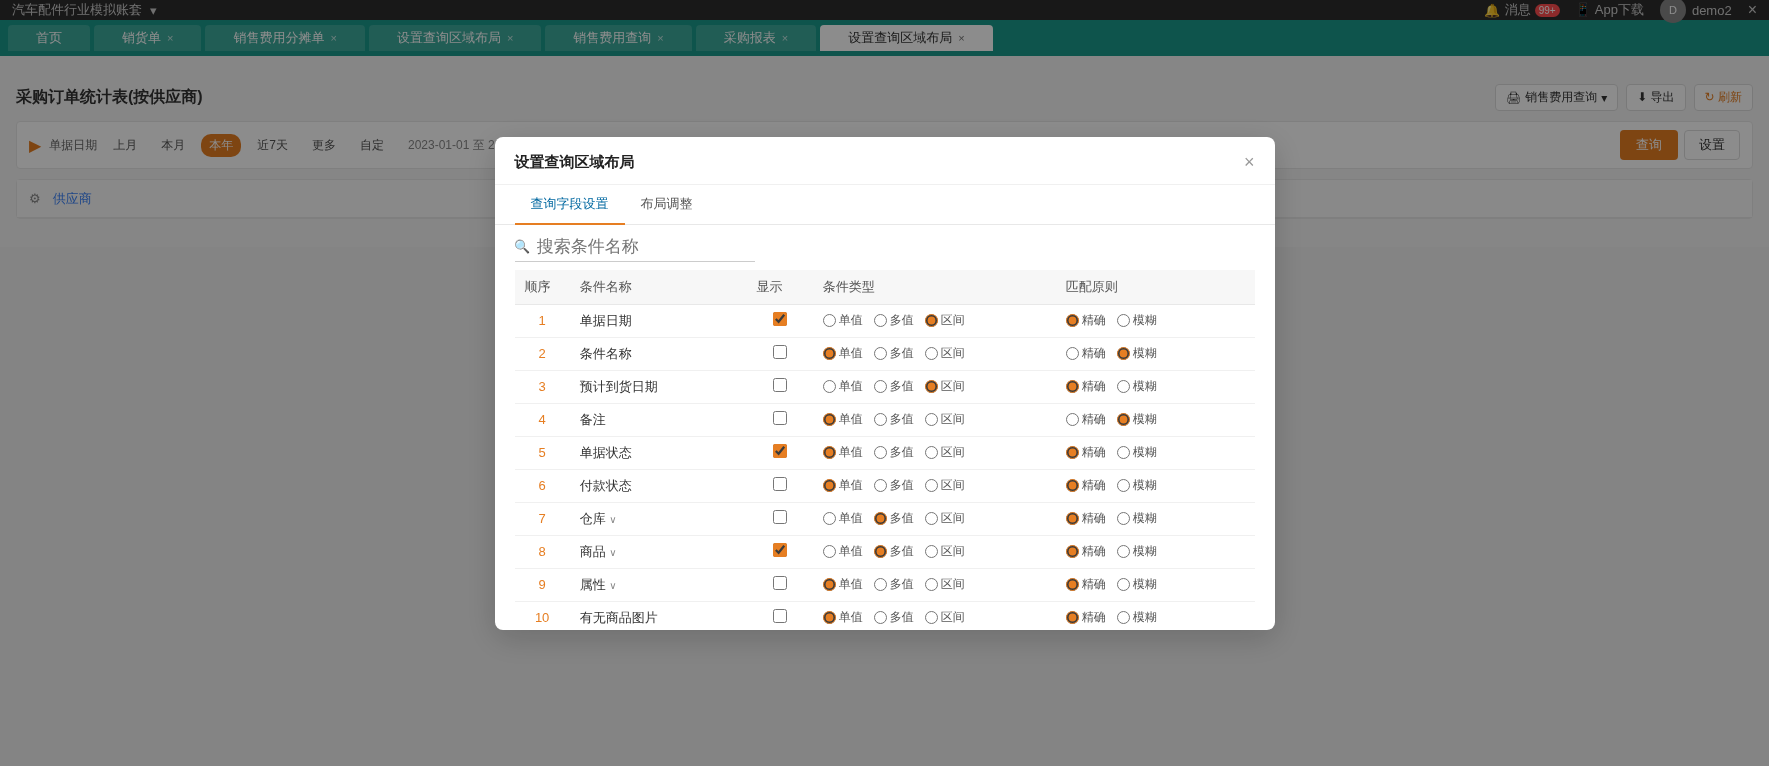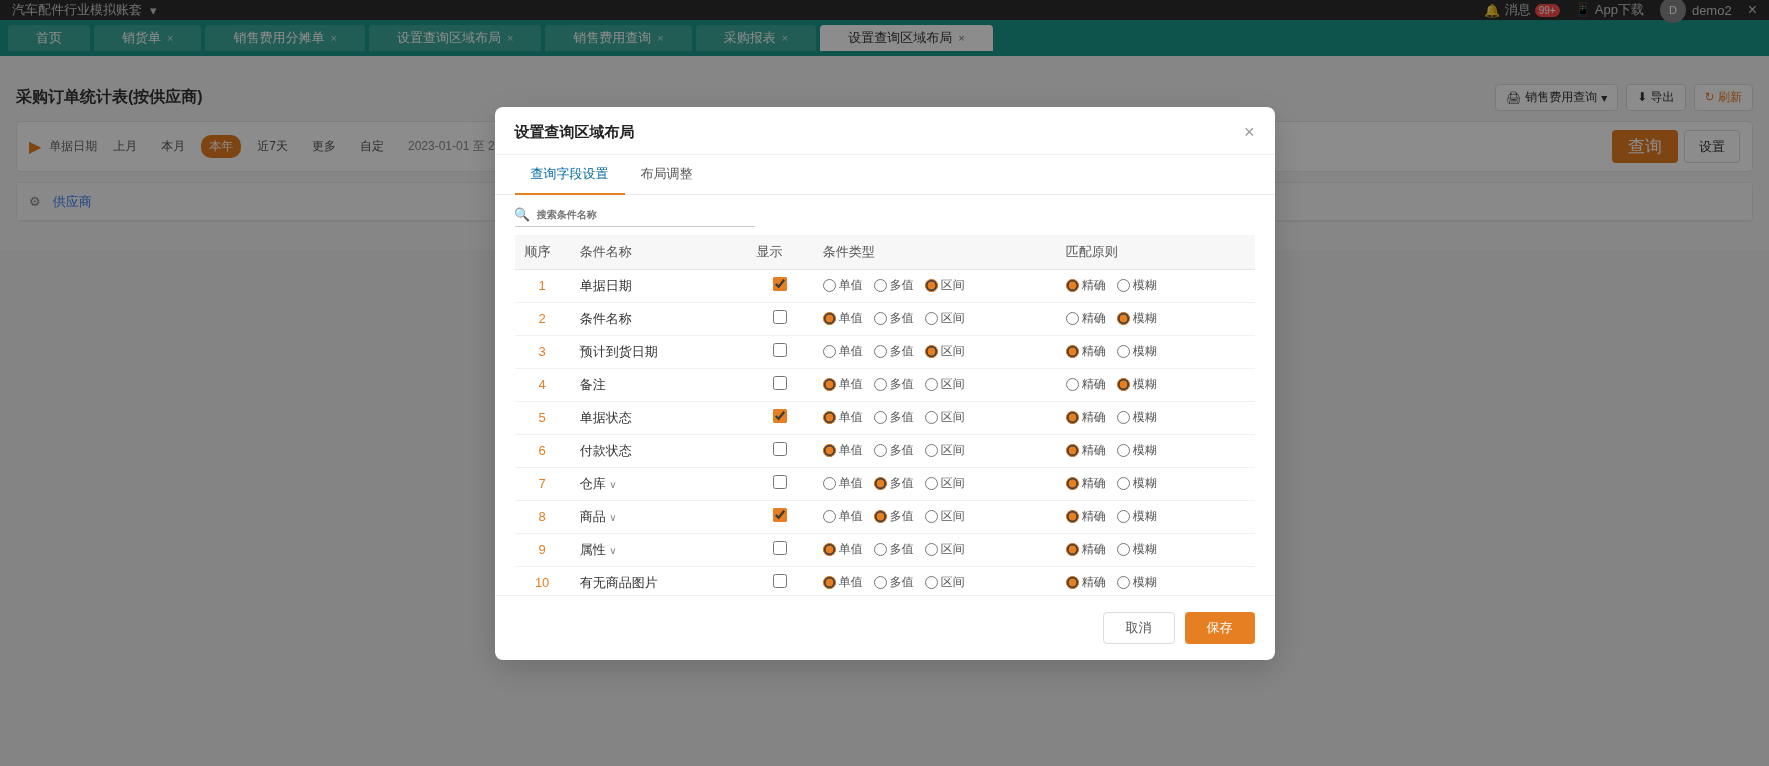--- a/index.html
+++ b/index.html
@@ -50,21 +50,21 @@
     }
     .page-title-bar {
       display: flex; align-items: center; justify-content: space-between;
       margin-bottom: 10px;
     }
     .page-title { font-size: 16px; font-weight: bold; color: #333; }
     .page-actions { display: flex; gap: 8px; }
     .btn-print { background: #fff; border: 1px solid #ddd; padding: 4px 10px; border-radius: 4px; font-size: 12px; color: #333; cursor: pointer; display: flex; align-items: center; gap: 4px; }
     .btn-export { background: #fff; border: 1px solid #ddd; padding: 4px 10px; border-radius: 4px; font-size: 12px; color: #333; cursor: pointer; }
     .btn-refresh { background: #fff; border: 1px solid #ddd; padding: 4px 10px; border-radius: 4px; font-size: 12px; color: #e67e22; cursor: pointer; }
-    .btn-query { background: #e67e22; border: none; padding: 5px 16px; border-radius: 4px; font-size: 17px; color: #fff; cursor: pointer; }
+    .btn-query { background: #e67e22; border: none; padding: 5px 16px; border-radius: 4px; font-size: 13px; color: #fff; cursor: pointer; }
     .btn-settings { background: #fff; border: 1px solid #ddd; padding: 5px 14px; border-radius: 4px; font-size: 13px; color: #333; cursor: pointer; }
 
     
     .filter-bar {
       background: #fff;
       border: 1px solid #e8e8e8;
       border-radius: 4px;
       padding: 8px 12px;
       margin-bottom: 10px;
       display: flex; align-items: center; gap: 8px;
@@ -143,24 +143,23 @@
     .modal-search {
       padding: 12px 20px 8px;
     }
     .search-box {
       display: flex; align-items: center;
       border-bottom: 1px solid #ccc;
       padding-bottom: 4px;
       width: 240px;
     }
     .search-box input {
-      border: none; outline: none; font-size: 10px; color: #3b82f6;
+      border: none; outline: none; font-size: 17px; color: #3b82f6;
       width: 100%;
       background: transparent;
-      font-weight: bold;
     }
     .search-icon { color: #999; margin-right: 6px; }
 
     
     .modal-table-wrap {
       padding: 0 20px;
       overflow-y: auto;
       flex: 1;
       max-height: 360px;
     }
@@ -695,18 +694,14 @@
                     <input type="radio" name="match_9" value="模糊" style="">
                     <span>模糊</span>
                   </label>
                 </div>
               </td>
             </tr>
           </tbody>
       </table>
     </div>
 
-    <div class="modal-footer">
-      <button class="btn-cancel">取消</button>
-      <button class="btn-save">保存</button>
-    </div>
   </div>
 </div>
 
 </body></html>

